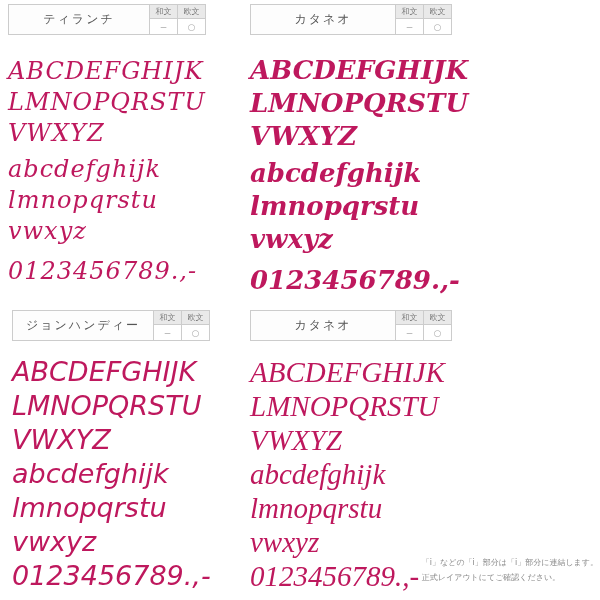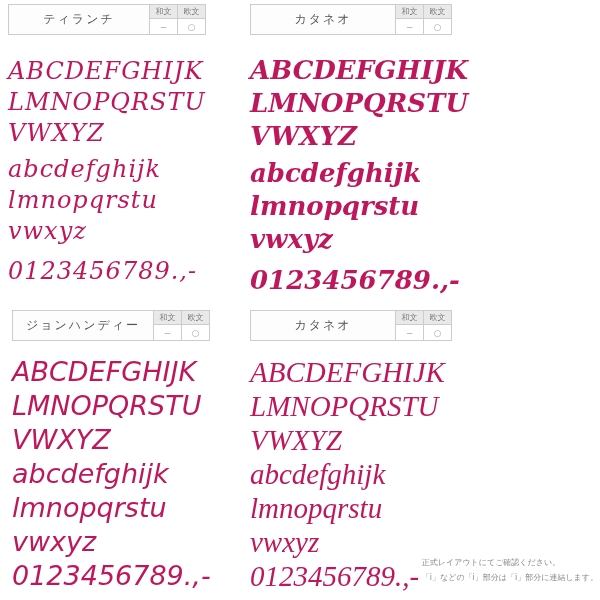--- a/index.html
+++ b/index.html
@@ -139,17 +139,17 @@
       <div class="line">LMNOPQRSTU</div>
       <div class="line">VWXYZ</div>
       <div class="line">abcdefghijk</div>
       <div class="line">lmnopqrstu</div>
       <div class="line">vwxyz</div>
       <div class="line">0123456789.,-</div>
     </div>
   </section>
 
   <div class="footnote">
+    <div>「i」などの「i」部分は「i」部分に連結します。</div>
     <div>正式レイアウトにてご確認ください。</div>
-    <div>「i」などの「i」部分は「i」部分に連結します。</div>
   </div>
 
 </div>
 
 </body></html>

